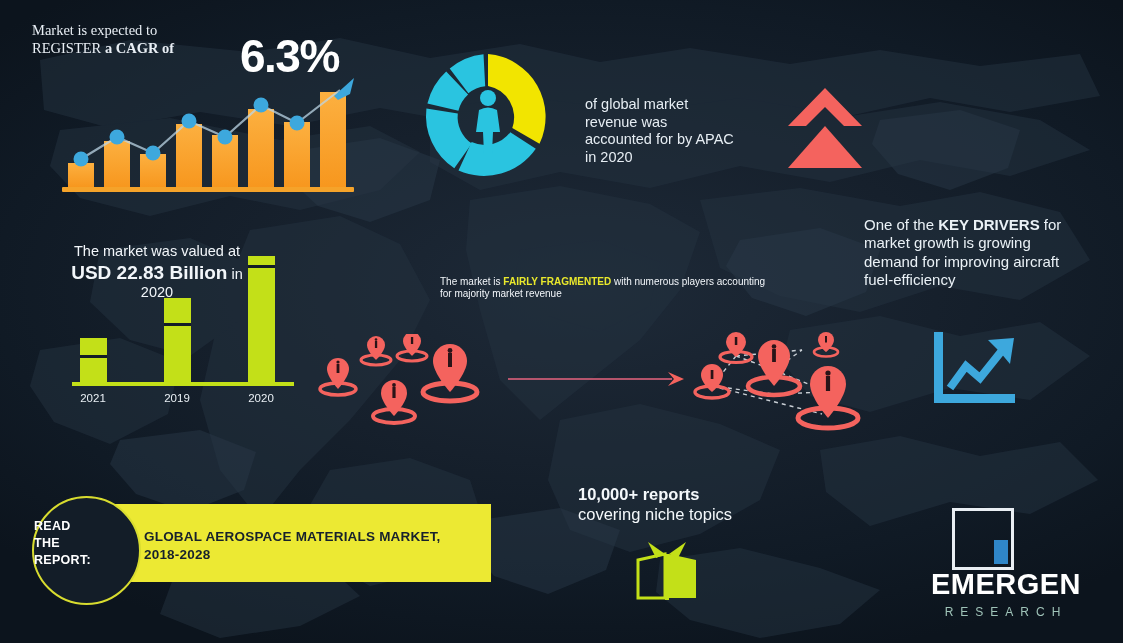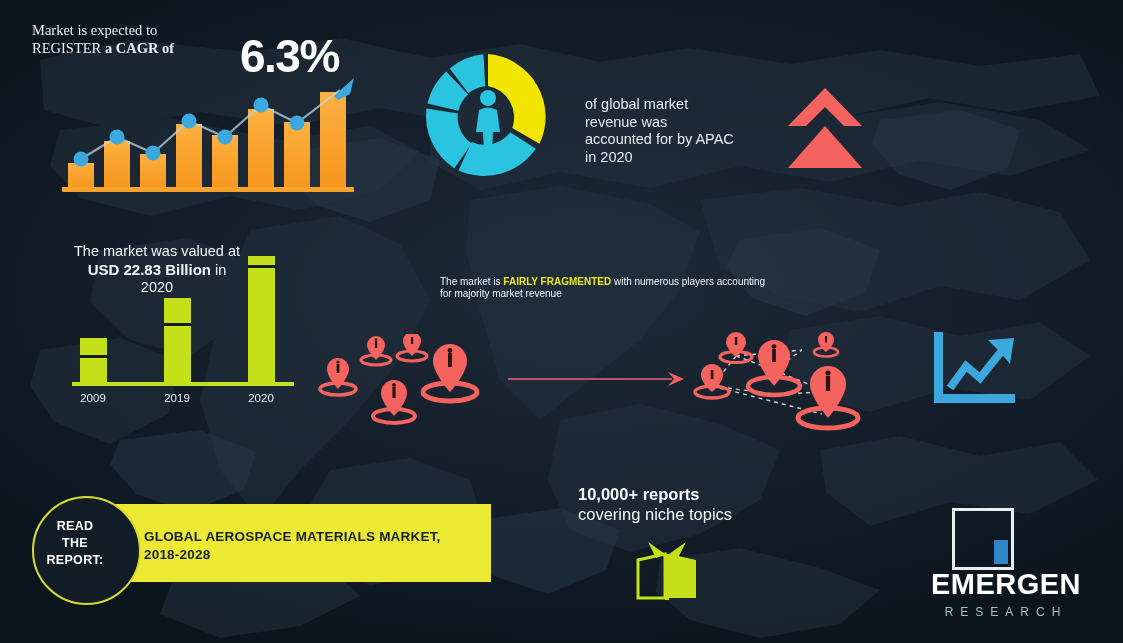--- a/index.html
+++ b/index.html
@@ -31,39 +31,39 @@
   #p25sub{left:585px;top:96px;font-size:14.5px;width:150px;color:#e6edf3;}
   
   #tit{left:864px;top:48px;width:215px;font-size:14.5px;color:#8fb6cf;}
   #tit .num{font-size:25px;font-weight:bold;color:#49a7d8;letter-spacing:-.5px;}
   #chev{position:absolute;left:786px;top:86px;width:78px;height:84px;}
   
   #kd{left:864px;top:216px;width:215px;font-size:15px;color:#eaf1f6;}
   #kdicon{position:absolute;left:928px;top:330px;width:90px;height:78px;}
   
   #gtxt{left:32px;top:243px;width:250px;font-size:14.5px;text-align:center;}
-  #gtxt .v{font-size:15px;font-weight:bold;}
+  #gtxt .v{font-size:19px;font-weight:bold;}
   #gbc{position:absolute;left:72px;top:262px;width:222px;height:138px;}
   #gbc .axis{position:absolute;left:0;bottom:14px;height:4px;width:222px;background:#c3e018;}
   #gbc .gbar{position:absolute;bottom:18px;width:27px;background:#c3e018;}
   #gbc .seg{position:absolute;width:27px;height:3px;background:#131c27;}
   #gbc .yr{position:absolute;bottom:-4px;font-size:11.5px;color:#e9eff4;width:54px;text-align:center;}
   
   #frag{left:440px;top:276px;width:330px;font-size:10px;}
   .yel{color:#e9e82c;font-weight:bold;}
   
   #pins-l{position:absolute;left:316px;top:334px;width:165px;height:96px;}
   #pins-r{position:absolute;left:692px;top:330px;width:180px;height:108px;}
   #arrow{position:absolute;left:508px;top:368px;width:176px;height:22px;}
   
   #banner{position:absolute;left:96px;top:504px;width:395px;height:78px;background:#ece933;}
   #banner-txt{position:absolute;left:144px;top:528px;width:330px;font-size:13.5px;color:#17212c;line-height:1.35;letter-spacing:.2px;}
   #circle{position:absolute;left:32px;top:496px;width:105px;height:105px;border-radius:50%;
           background:#131d28;border:2.5px solid #d8dc2f;}
-  #circle span{position:absolute;left:0;top:20px;width:82px;text-align:center;
+  #circle span{position:absolute;left:0;top:20px;width:82px;text-align:left;
                font-size:12.5px;font-weight:bold;color:#fff;line-height:1.35;letter-spacing:.3px;}
   
   #rep{left:578px;top:484px;width:205px;font-size:16.5px;color:#f4f8fb;}
   #book{position:absolute;left:632px;top:540px;width:70px;height:62px;}
   
   #logo{position:absolute;left:916px;top:508px;width:180px;height:120px;}
   #logo .sq{position:absolute;left:36px;top:0;width:56px;height:56px;border:3px solid #e9eef3;}
   #logo .acc{position:absolute;left:78px;top:32px;width:14px;height:24px;background:#2f86c8;}
   #logo .nm{position:absolute;left:0;top:60px;width:180px;text-align:center;font-size:29px;
             font-weight:bold;color:#fff;letter-spacing:.5px;}
@@ -147,41 +147,44 @@
   </svg>
 
   <div class="t" id="p25sub">of global market revenue was accounted for by APAC in 2020</div>
 
   <svg id="chev" viewBox="0 0 78 84">
     <path d="M39 2 L76 40 L58 40 L39 21 L20 40 L2 40 Z" fill="#f4635e"></path>
     <path d="M39 40 L76 82 L2 82 Z" fill="#f4635e"></path>
   </svg>
 
 
+  <div class="t" id="kd">
+    <span>One of the </span><span class="b">KEY DRIVERS</span><span> for market growth is growing demand for improving aircraft fuel-efficiency</span>
+  </div>
   <svg id="kdicon" viewBox="0 0 90 78">
     <path d="M6 2 h9 v62 h72 v9 H6 Z" fill="#3da8dd"></path>
     <polyline points="22,58 38,36 52,48 76,18" fill="none" stroke="#3da8dd" stroke-width="8" stroke-linejoin="miter"></polyline>
     <path d="M60 10 L86 8 L82 34 L72 22 Z" fill="#3da8dd"></path>
   </svg>
 
   <div class="t w" id="gtxt">
     <span>The market was valued at</span><br>
     <span class="v">USD 22.83 Billion</span><span> in</span><br>
     <span>2020</span>
   </div>
 
   <div id="gbc">
     <div class="axis"></div>
     <div class="gbar" style="left:8px;height:44px;"></div>
     <div class="seg" style="left:8px;bottom:42px;"></div>
     <div class="gbar" style="left:92px;height:84px;"></div>
     <div class="seg" style="left:92px;bottom:74px;"></div>
     <div class="gbar" style="left:176px;height:126px;"></div>
     <div class="seg" style="left:176px;bottom:132px;"></div>
-    <div class="yr" style="left:-6px;">2009</div>
+    <div class="yr" style="left:-6px;">2021</div>
     <div class="yr" style="left:78px;">2019</div>
     <div class="yr" style="left:162px;">2020</div>
   </div>
 
   <div class="t w" id="frag">
     <span>The market is </span><span class="yel">FAIRLY FRAGMENTED</span><span> with numerous players accounting for majority market revenue</span>
   </div>
 
   <svg id="pins-l" viewBox="0 0 165 96">
     <g fill="#f4635e">

